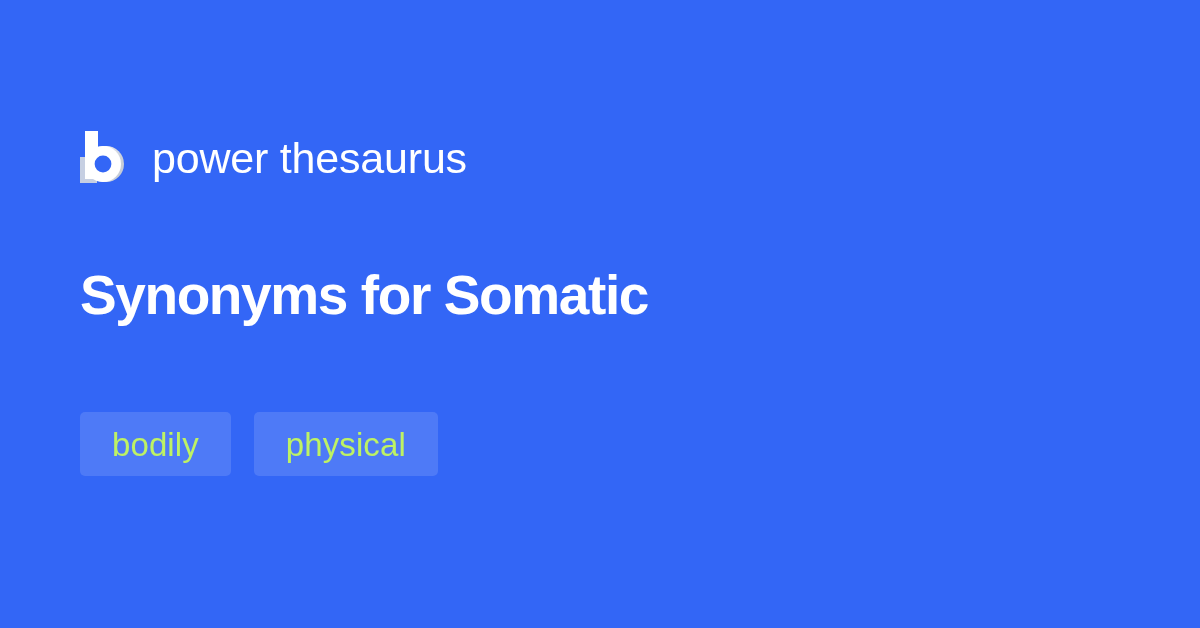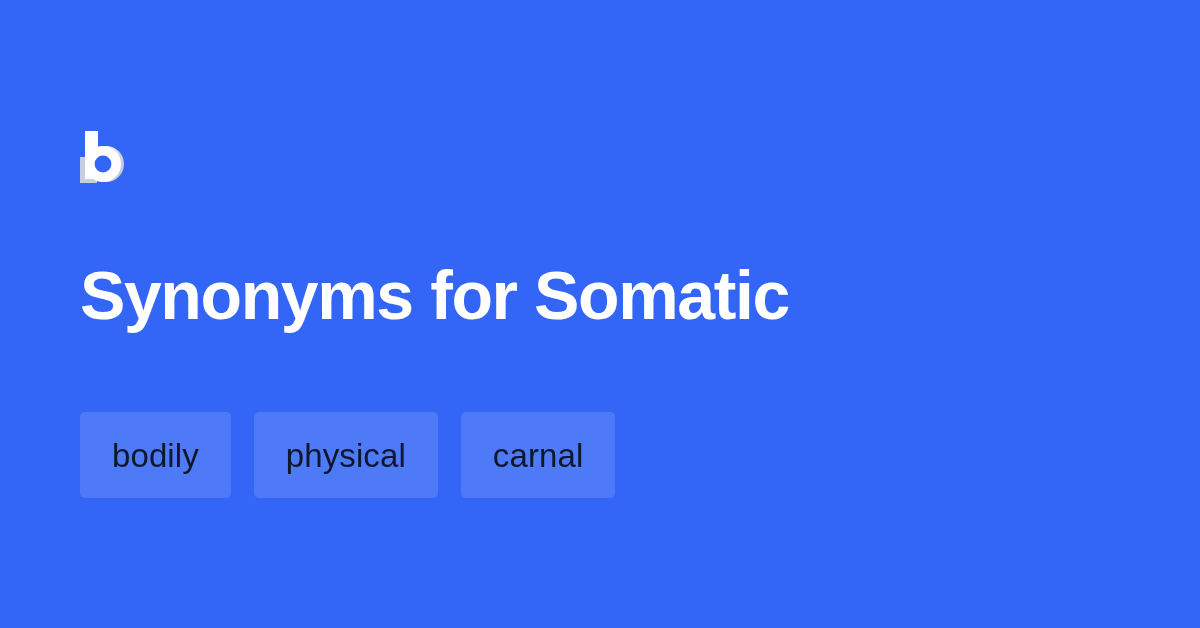--- a/index.html
+++ b/index.html
@@ -61,49 +61,49 @@
     top: 1px;
   }
 
   
   .headline {
     position: absolute;
     left: 80px;
     top: 248px;
     width: 1040px;
     margin: 0;
-    font-size: 68px;
+    font-size: 55px;
     line-height: 94px;
     font-weight: 700;
     letter-spacing: -1.4px;
     color: #FFFFFF;
     white-space: nowrap;
   }
 
   
   .chip-row {
     position: absolute;
     left: 80px;
     top: 412px;
     display: flex;
     flex-wrap: nowrap;
     align-items: stretch;
     gap: 23px;
   }
 
   .chip {
-    height: 86px;
+    height: 64px;
     box-sizing: border-box;
     display: flex;
     align-items: center;
     justify-content: center;
     padding: 0 32px;
     border-radius: 5px;
     background: rgba(255, 255, 255, 0.135);
-    color: #0f172a;
+    color: #bef264;
     font-size: 33px;
     line-height: 1;
     font-weight: 400;
     letter-spacing: 0.1px;
     white-space: nowrap;
     text-align: center;
   }
 </style>
 </head>
 <body>
@@ -127,23 +127,23 @@
         <circle cx="26" cy="33" r="18" fill="url(#ptGrayGrad)"></circle>
 
         <rect x="5" y="0" width="13" height="48" fill="#FFFFFF"></rect>
 
         <circle cx="23" cy="33" r="18" fill="#FFFFFF"></circle>
 
         <circle cx="23" cy="33" r="8.4" fill="#3366F6"></circle>
       </svg>
     </span>
 
+    <span class="brand-wordmark">power thesaurus</span>
   </div>
 
   <h1 class="headline">Synonyms for Somatic</h1>
 
   <div class="chip-row">
     <span class="chip">bodily</span>
     <span class="chip">physical</span>
-    <span class="chip">carnal</span>
   </div>
 
 </div>
 
 </body></html>

